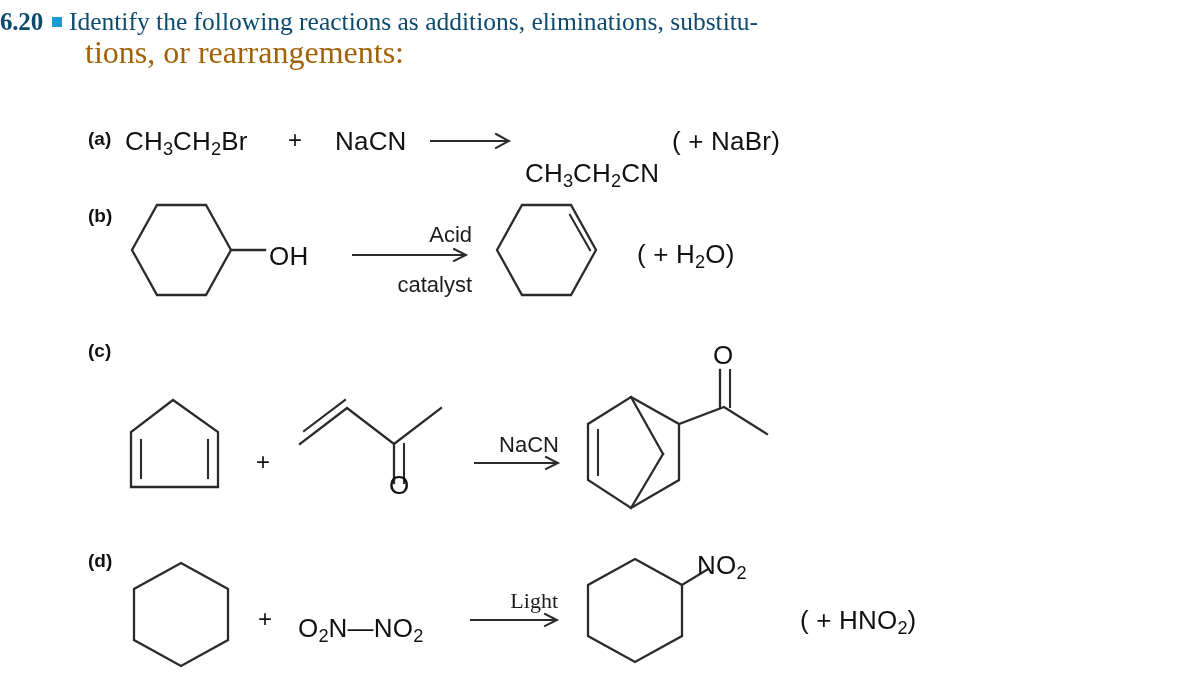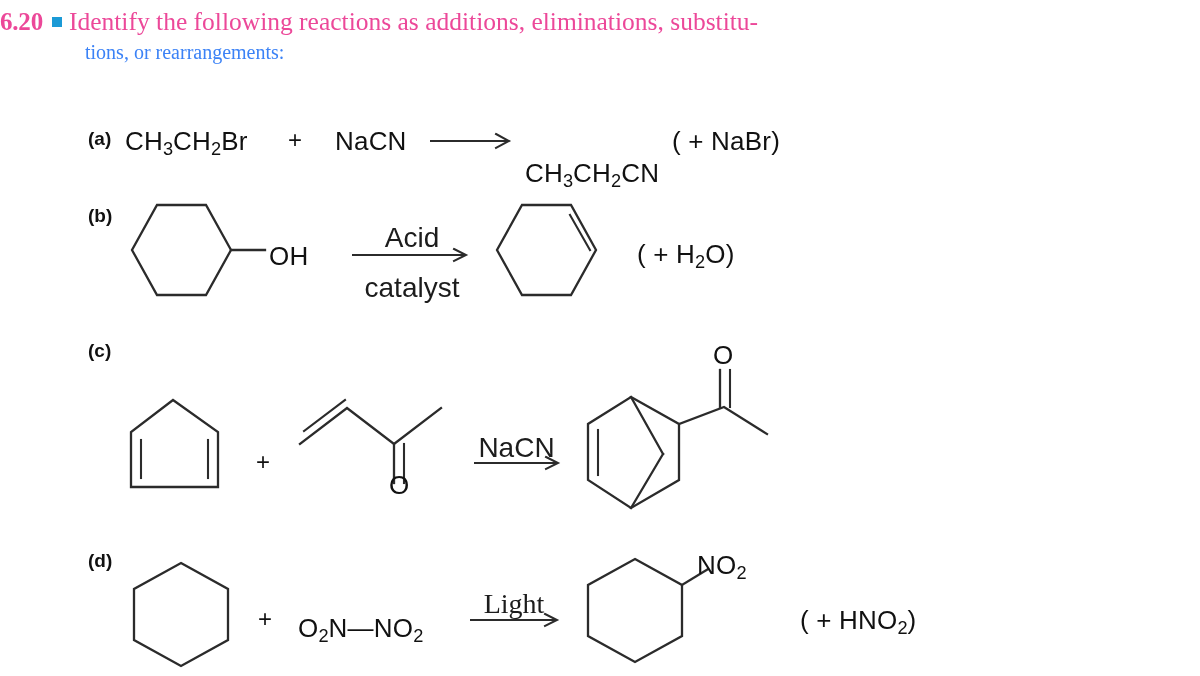--- a/index.html
+++ b/index.html
@@ -23,21 +23,21 @@
     position: absolute;
     left: 0px;
     top: 4px;
     width: 1185px;
   }
   .hdr-row {
     display: block;
     font-family: "Liberation Serif", serif;
     font-size: 25.5px;
     line-height: 35px;
-    color: #ec4899;
+    color: #0c4a6e;
   }
   .prob-num {
     font-weight: bold;
     font-family: "Liberation Serif", serif;
     font-size: 25px;
     letter-spacing: -0.2px;
   }
   .blue-square {
     display: inline-block;
     width: 10px;
@@ -45,23 +45,23 @@
     background: #1b9ad6;
     vertical-align: 3px;
     margin: 0 7px 0 9px;
   }
   .hdr-text { font-family: "Liberation Serif", serif; }
   #hdr-line2 {
     position: absolute;
     left: 85px;
     top: 35px;
     font-family: "Liberation Serif", serif;
-    font-size: 20px;
+    font-size: 32px;
     line-height: 35px;
-    color: #3b82f6;
+    color: #a16207;
     white-space: nowrap;
   }
 
   
   .part-label {
     position: absolute;
     font-family: "Liberation Sans", sans-serif;
     font-weight: bold;
     font-size: 19px;
     color: #111111;
@@ -85,24 +85,24 @@
     position: absolute;
     font-family: "Liberation Sans", sans-serif;
     font-size: 24px;
     color: #111111;
   }
 
   
   .reagent {
     position: absolute;
     font-family: "Liberation Sans", sans-serif;
-    font-size: 28px;
+    font-size: 22px;
     color: #1c1c1c;
     white-space: nowrap;
-    text-align: center;
+    text-align: right;
   }
 
   
   svg.draw {
     position: absolute;
     overflow: visible;
   }
   svg.draw line, svg.draw polyline, svg.draw polygon, svg.draw path {
     fill: none;
     stroke: #2b2b2b;

